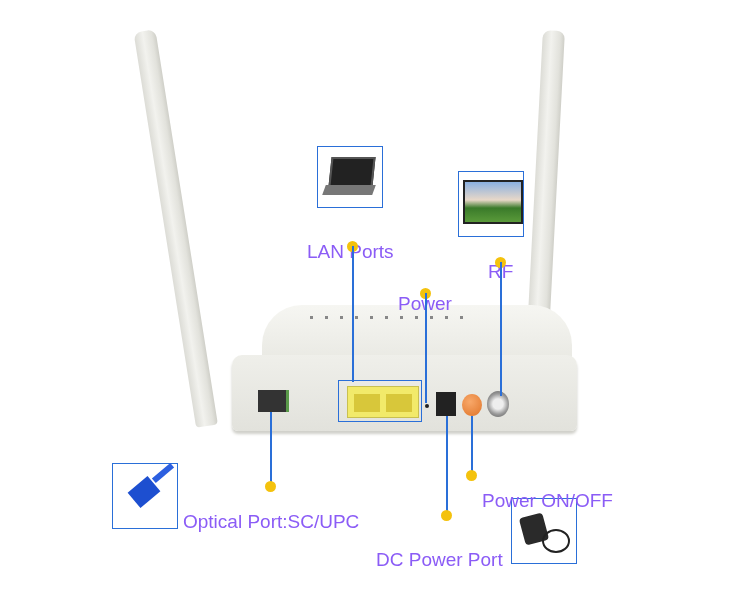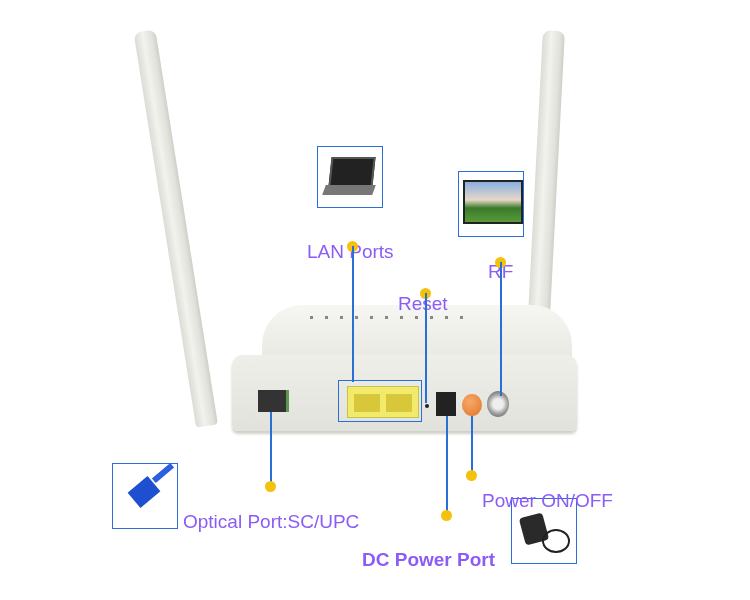--- a/index.html
+++ b/index.html
@@ -46,35 +46,35 @@
 <div class="dot" style="left:347px;top:241px;"></div>
 <div class="line" style="left:352px;top:246px;width:1.5px;height:136px;"></div>
 
 <div class="frame" style="left:458px;top:171px;width:66px;height:66px;">
   <div class="abs" style="left:4px;top:8px;width:56px;height:40px;background:linear-gradient(180deg,#8ab0e0 0%,#e8d8c8 45%,#3a7a2a 65%,#5a9a3a 100%);border:2px solid #222;"></div>
 </div>
 <div class="label" style="left:488px;top:238px;">RF</div>
 <div class="dot" style="left:495px;top:257px;"></div>
 <div class="line" style="left:500px;top:262px;width:1.5px;height:134px;"></div>
 
-<div class="label" style="left:398px;top:270px;">Reset</div>
+<div class="label" style="left:398px;top:270px;">Power</div>
 <div class="dot" style="left:420px;top:288px;"></div>
 <div class="line" style="left:425px;top:293px;width:1.5px;height:110px;"></div>
 
 <div class="line" style="left:270px;top:412px;width:1.5px;height:72px;"></div>
 <div class="dot" style="left:265px;top:481px;"></div>
 <div class="frame" style="left:112px;top:463px;width:66px;height:66px;">
   <div class="abs" style="left:18px;top:18px;width:26px;height:20px;background:#1d4fd0;transform:rotate(-40deg);"></div>
   <div class="abs" style="left:38px;top:6px;width:24px;height:6px;background:#2c5fe0;transform:rotate(-40deg);"></div>
 </div>
 <div class="label" style="left:183px;top:488px;text-align:right;">Optical Port:SC/UPC</div>
 
 <div class="line" style="left:446px;top:416px;width:1.5px;height:96px;"></div>
 <div class="dot" style="left:441px;top:510px;"></div>
-<div class="label" style="left:362px;top:526px;font-weight:bold;">DC Power Port</div>
+<div class="label" style="left:376px;top:526px;">DC Power Port</div>
 <div class="frame" style="left:511px;top:498px;width:66px;height:66px;">
   <div class="abs" style="left:10px;top:16px;width:24px;height:28px;background:#2a2a2a;border-radius:4px;transform:rotate(-15deg);"></div>
   <div class="abs" style="left:30px;top:30px;width:24px;height:20px;border:2px solid #222;border-radius:50%;"></div>
 </div>
 
 <div class="line" style="left:471px;top:416px;width:1.5px;height:56px;"></div>
 <div class="dot" style="left:466px;top:470px;"></div>
 <div class="label" style="left:482px;top:467px;text-align:center;">Power ON/OFF</div>
 
 </body></html>

